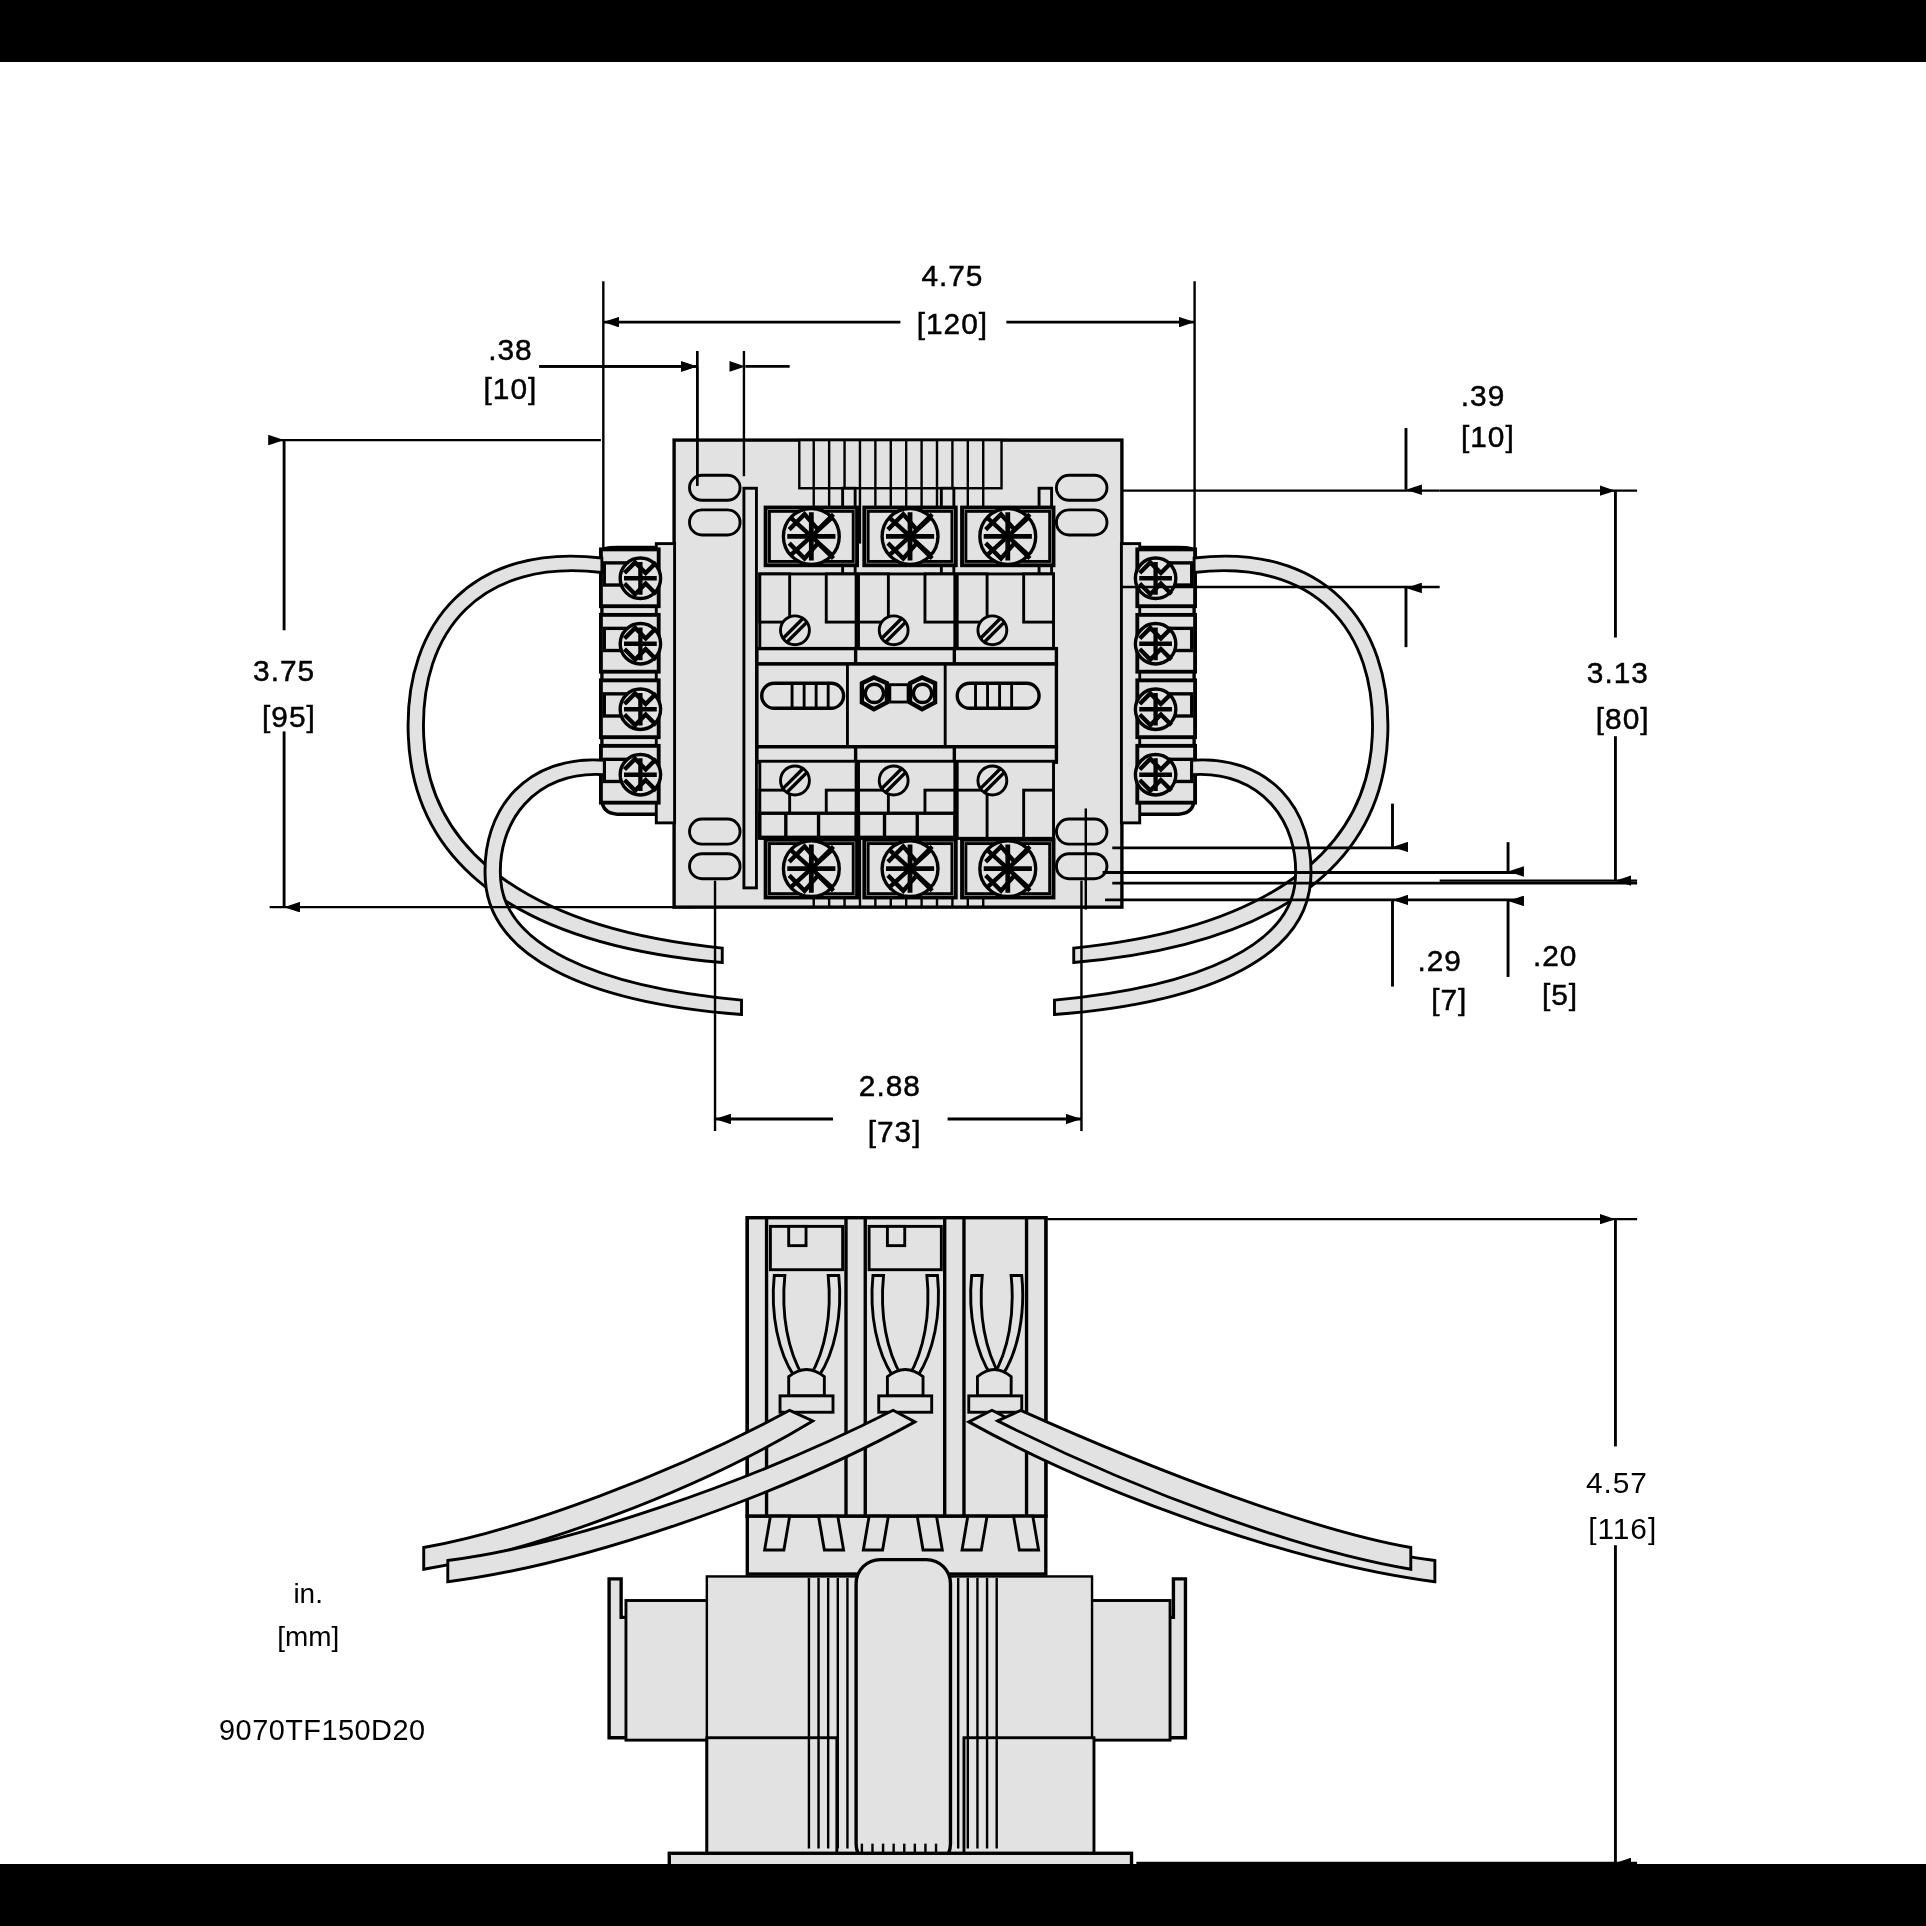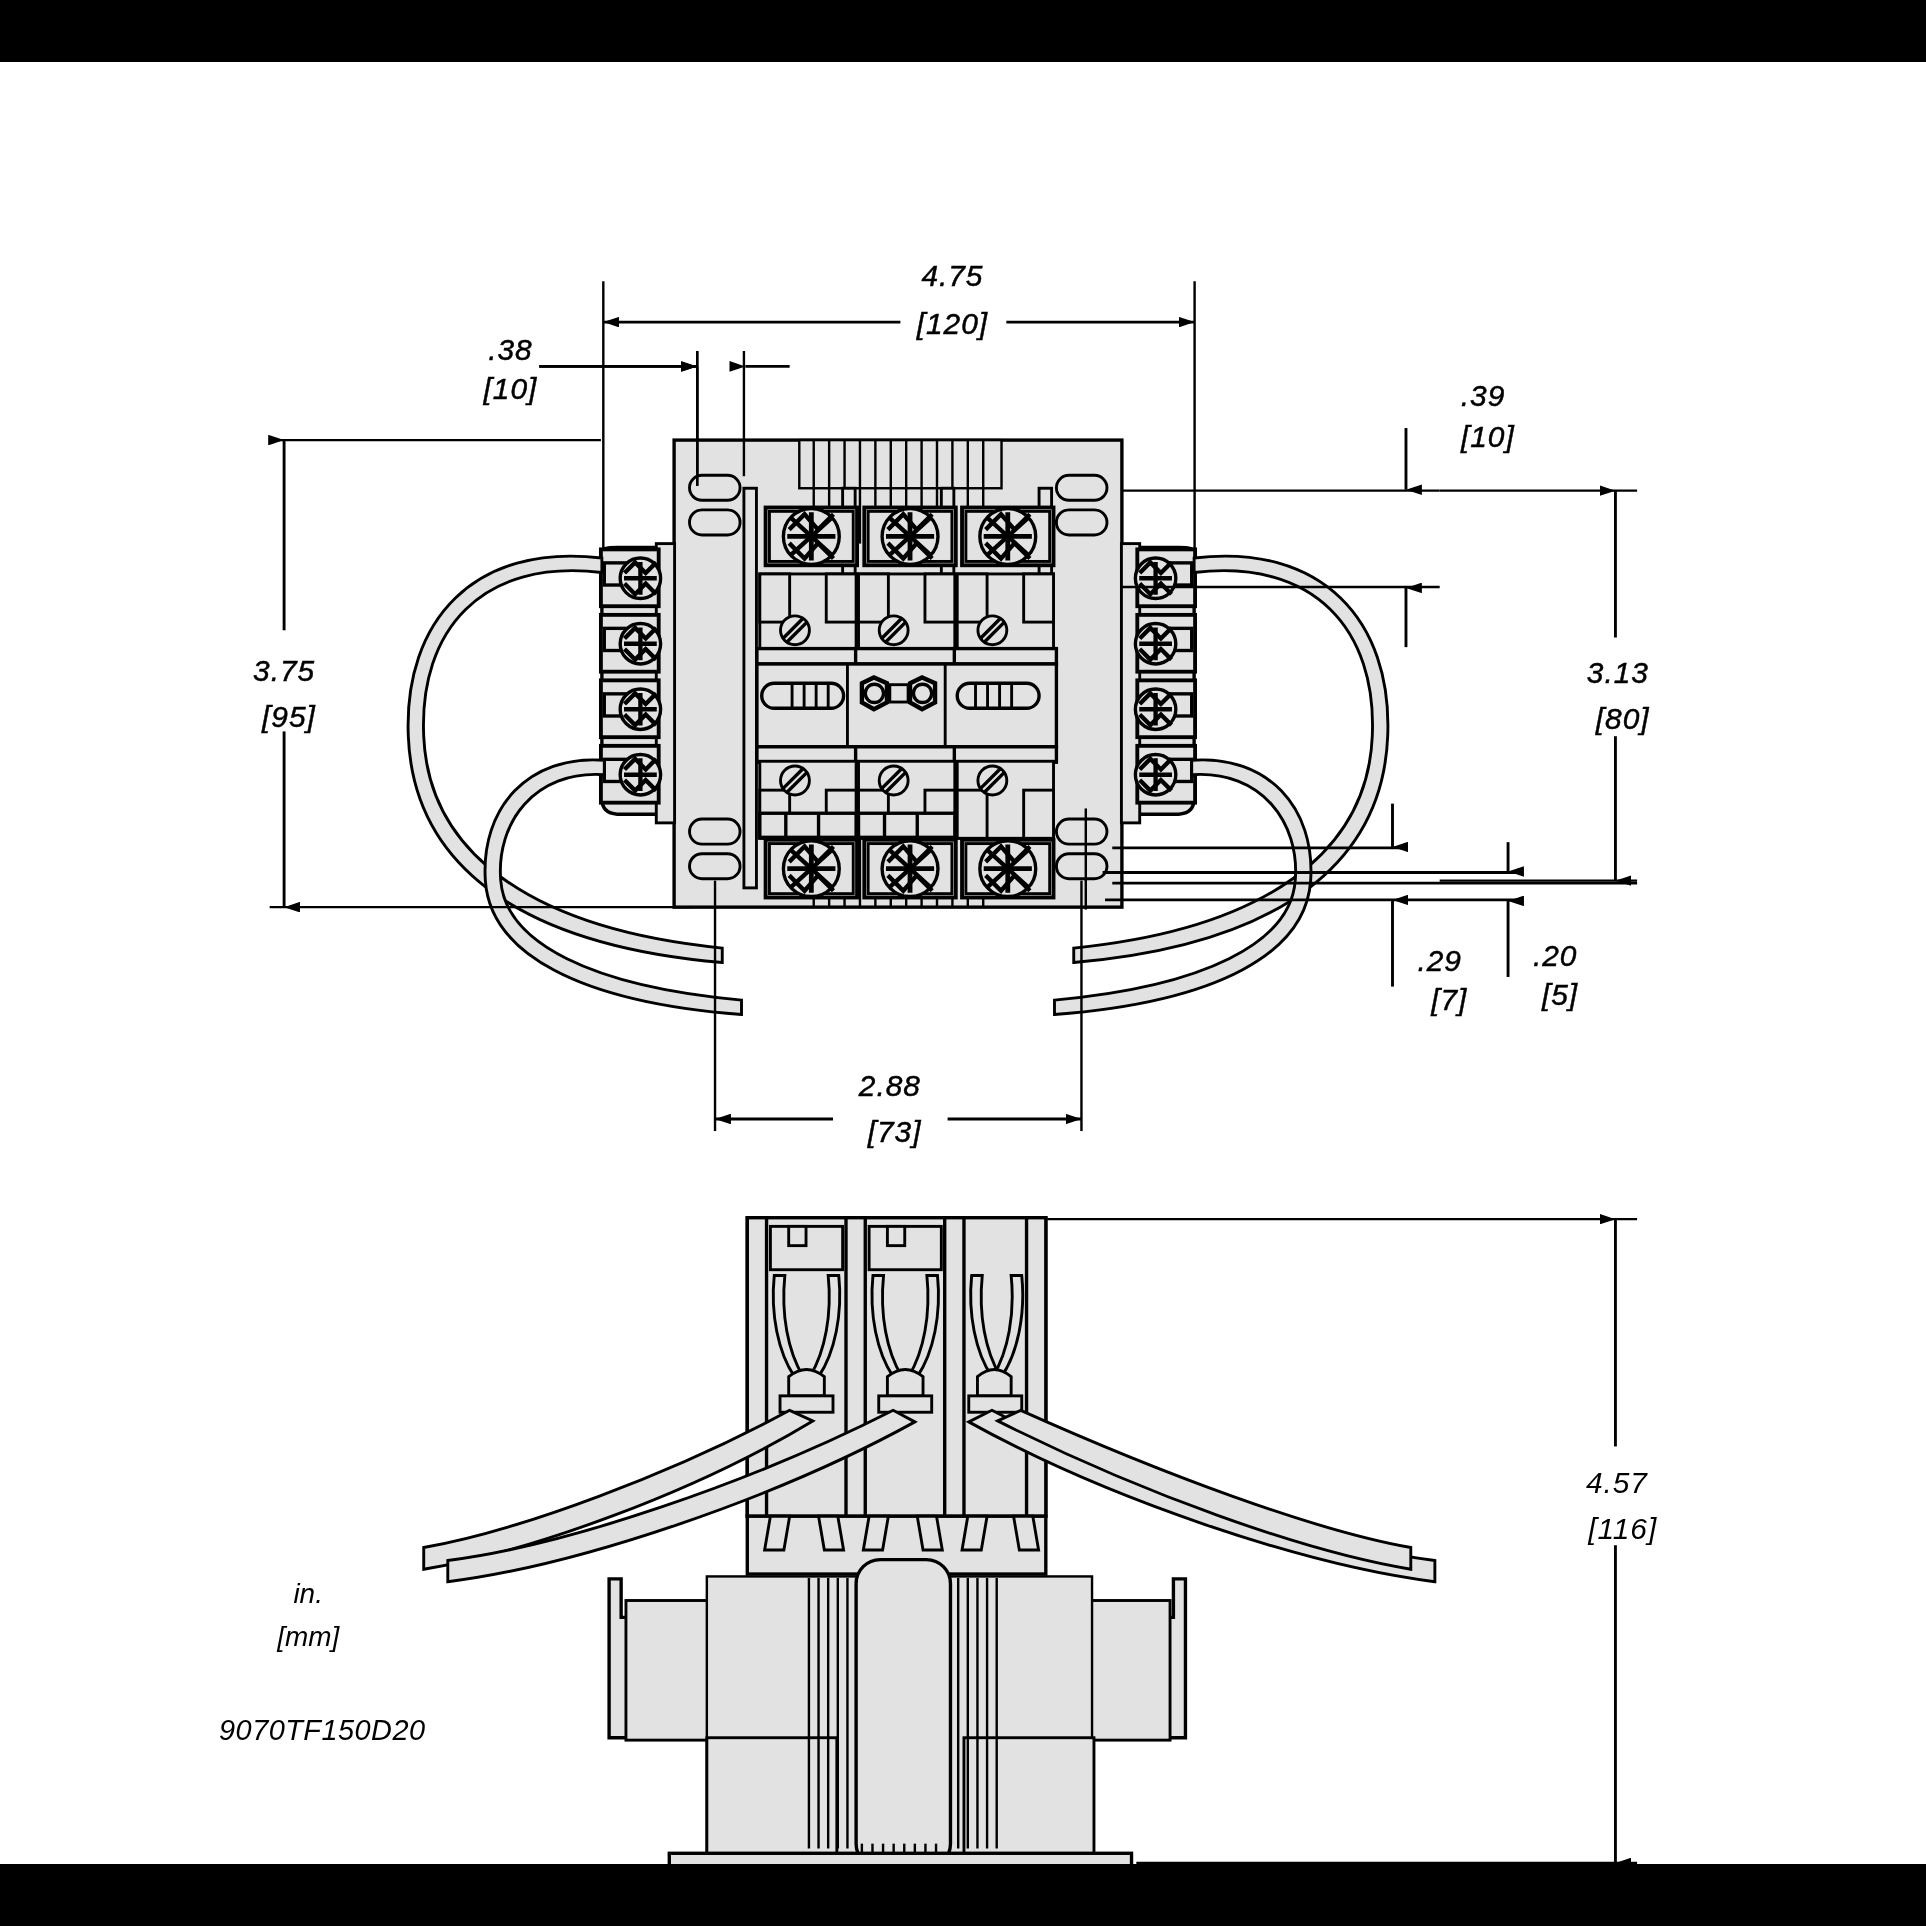--- a/index.html
+++ b/index.html
@@ -1,18 +1,18 @@
 <!DOCTYPE html>
 <html style="font-size:7.7px"><head>
 <meta charset="utf-8">
 <style>
   html,body{margin:0;padding:0;background:#000;}
   body{width:1926px;height:1926px;font-family:"Liberation Sans",sans-serif;}
   #sheet{position:relative;width:1926px;height:1926px;background:#000;overflow:hidden;}
-  #paper{position:absolute;left:0;top:62px;width:1926px;height:1802px;background:#fff;font-style:italic;}
+  #paper{position:absolute;left:0;top:62px;width:1926px;height:1802px;background:#fff;}
   svg{display:block;}
   .dimtxt{font-family:"Liberation Sans",sans-serif;font-size:62px;fill:#000;letter-spacing:2px;}
   .partno{font-family:"Liberation Sans",sans-serif;font-size:60px;fill:#000;letter-spacing:1px;}
   .unitstxt{font-family:"Liberation Sans",sans-serif;font-size:58px;fill:#000;}
 </style>
 </head>
 <body>
 
 <div id="sheet">
   <div id="paper">

